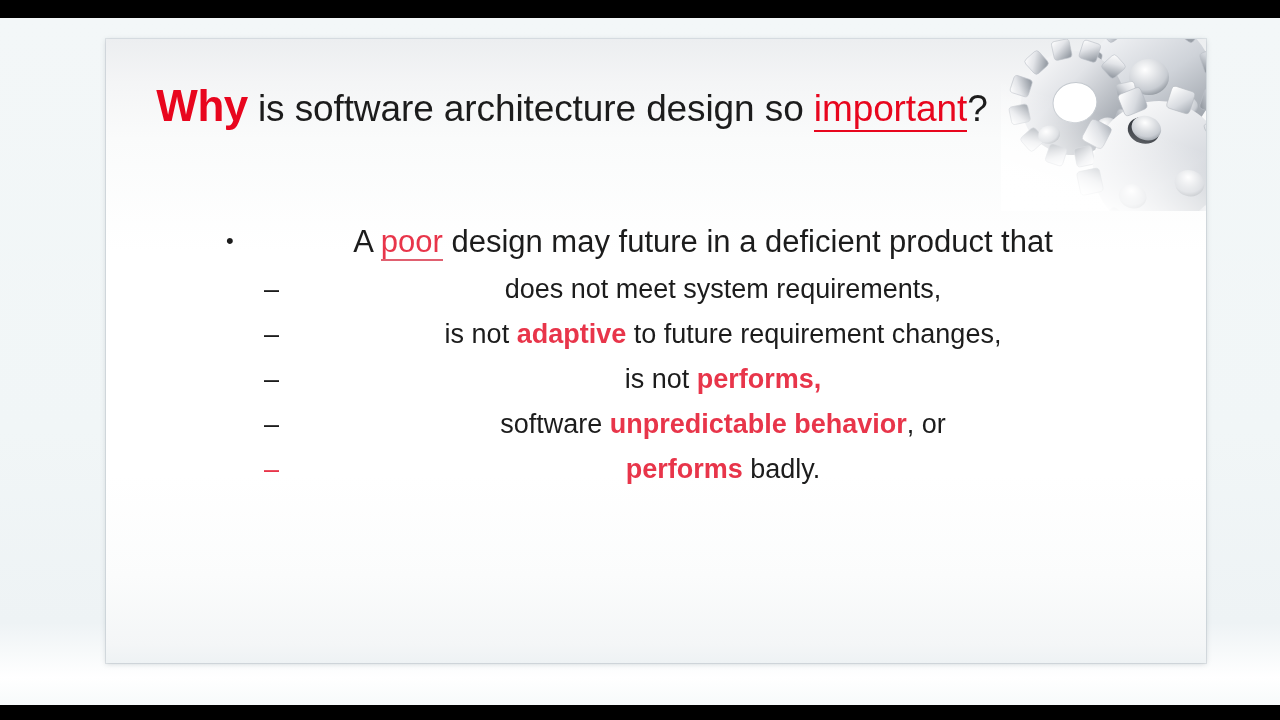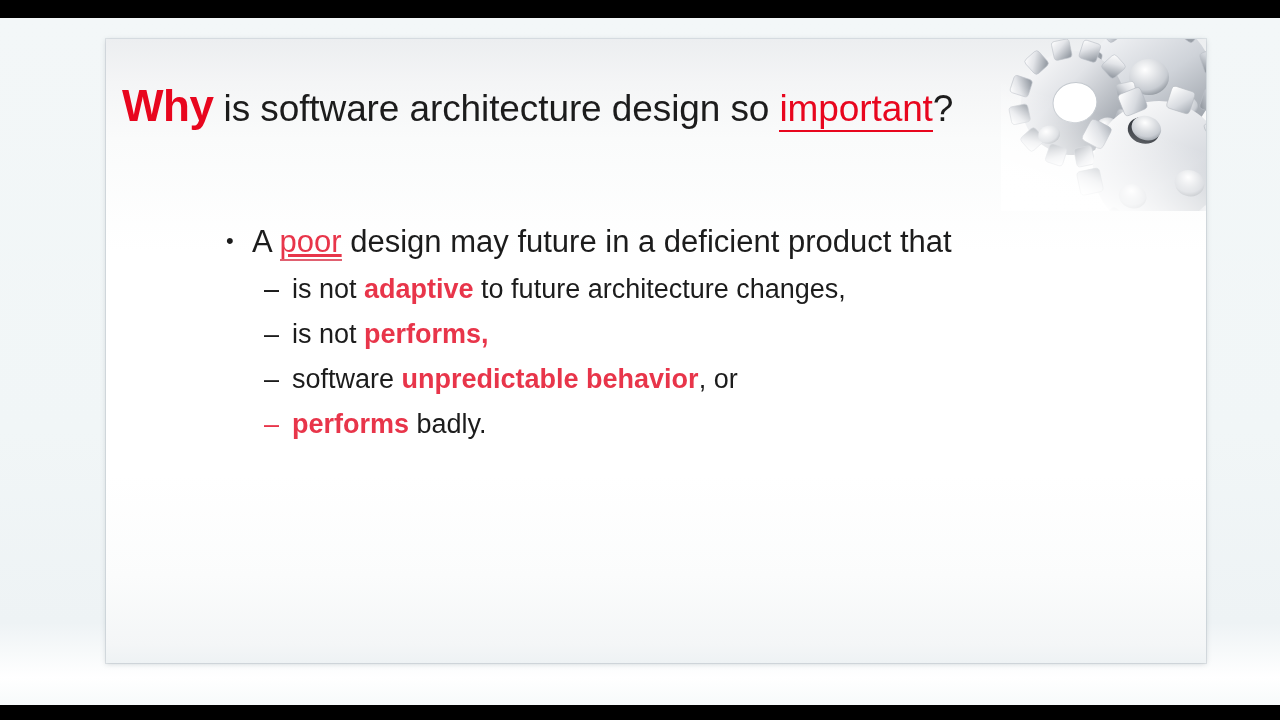--- a/index.html
+++ b/index.html
@@ -13,20 +13,21 @@
     overflow: hidden;
     font-family: "Liberation Sans", sans-serif;
   }
 
   
   #viewport {
     position: relative;
     width: 1280px;
     height: 720px;
     background: #000000;
+    text-align: center;
   }
   .letterbox-top {
     position: absolute;
     left: 0; top: 0;
     width: 1280px; height: 18px;
     background: #000000;
   }
   .letterbox-bottom {
     position: absolute;
     left: 0; top: 705px;
@@ -140,21 +141,20 @@
   .bullet-l2.accent-marker .marker { color: #e8354a; }
 
   .hl-red {
     color: #e8354a;
     font-weight: bold;
   }
   .hl-red-u {
     color: #e8354a;
     border-bottom: 2px solid #e06070;
     padding-bottom: 0px;
-    text-decoration: underline;
   }
 </style>
 </head>
 <body>
 
 <div id="viewport">
 
   <div class="letterbox-top"></div>
 
   <div id="stage">
@@ -257,22 +257,22 @@
         <span class="title-why">Why</span><span class="title-rest"> is software architecture design so </span><span class="title-important">important</span><span class="title-qmark">?</span>
       </div>
 
       <div id="slide-body">
 
         <div class="bullet-l1">
           <span class="marker">•</span><span>A </span><span class="hl-red-u">poor</span><span> design may future in a deficient product that</span>
         </div>
 
         <div class="sub-list" id="sub-list">
-            <div class="bullet-l2"><span class="marker">–</span></div>
-            <div class="bullet-l2"><span class="marker">–</span><span>is not </span><span class="hl-red">adaptive</span><span> to future architecture changes,</span></div>
+            <div class="bullet-l2"><span class="marker">–</span><span>does not meet system requirements,</span></div>
+            <div class="bullet-l2"><span class="marker">–</span><span>is not </span><span class="hl-red">adaptive</span><span> to future requirement changes,</span></div>
             <div class="bullet-l2"><span class="marker">–</span><span>is not </span><span class="hl-red">performs,</span></div>
             <div class="bullet-l2"><span class="marker">–</span><span>software </span><span class="hl-red">unpredictable behavior</span><span>, or</span></div>
             <div class="bullet-l2 accent-marker"><span class="marker">–</span><span class="hl-red">performs</span><span> badly.</span></div>
           </div>
 
       </div>
 
     </div>
 
   </div>

